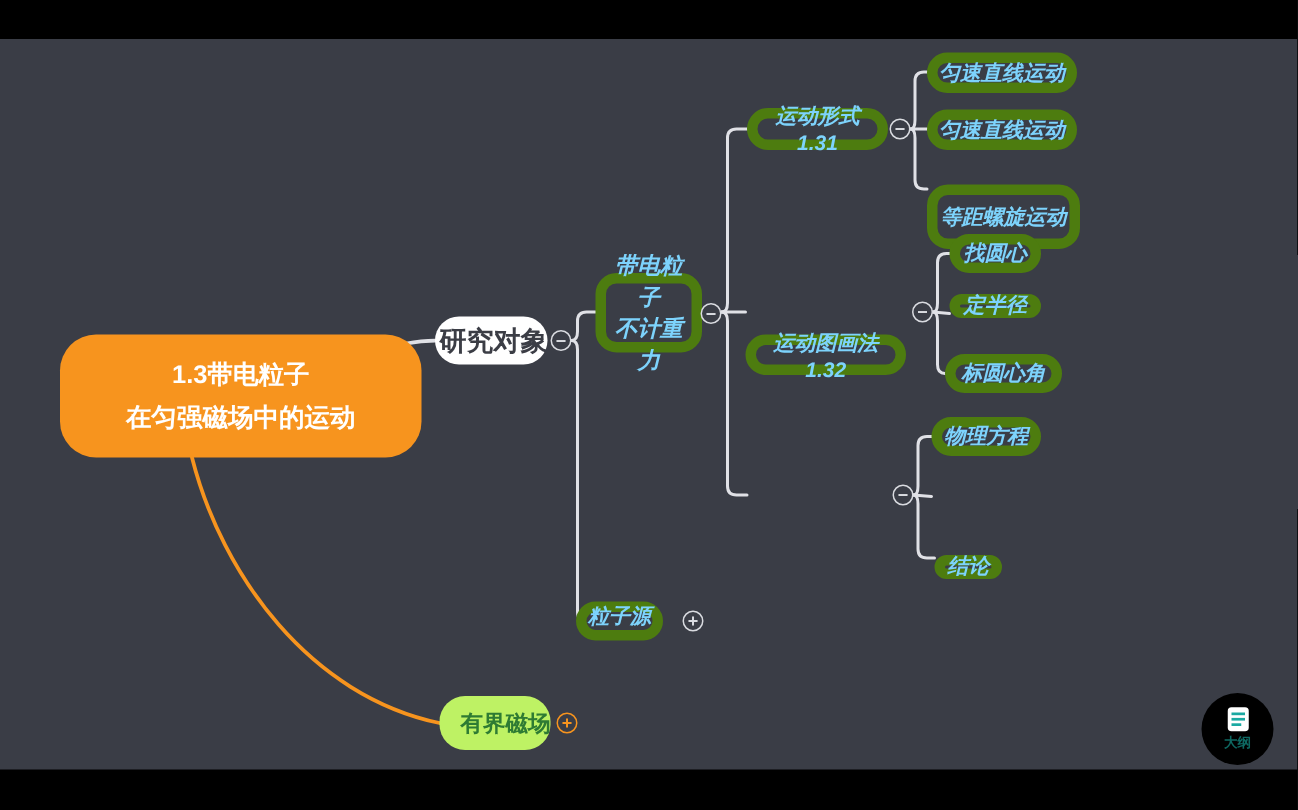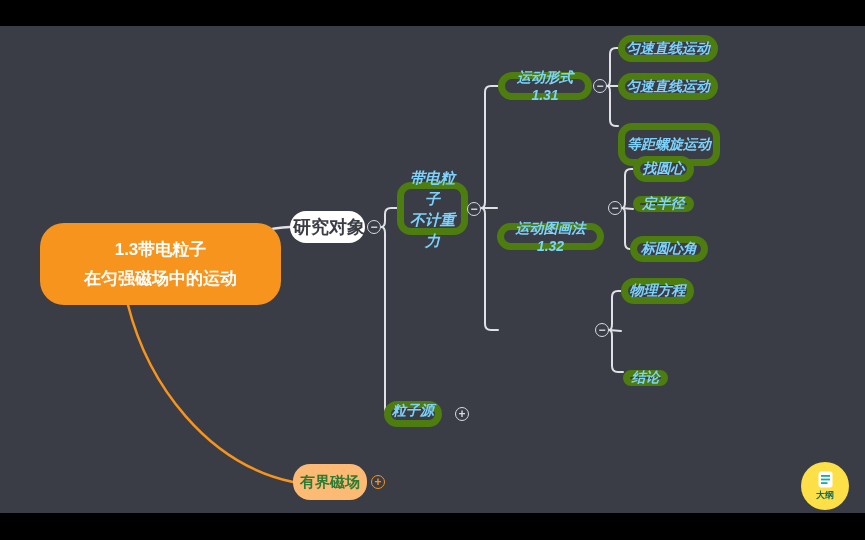--- a/index.html
+++ b/index.html
@@ -21,32 +21,32 @@
   }
   .pill {
     border:7px solid #4d7c0f; border-radius:14px; background:#3a3d46;
     color:#7dd3fc; font-size:14px;font-style:italic;
   }
   .pill.two-line { flex-direction:column; line-height:21px; font-size:15px;justify-content:center; }
   .white-node {
     background:#ffffff; color:#3b3d45; border-radius:16px; font-size:18px;justify-content:flex-end;
   }
   .bounded {
-    background:#fdba74; color:#2e7b33; border-radius:17px; font-size:15px;
+    background:#bef264; color:#2e7b33; border-radius:17px; font-size:15px;justify-content:flex-end;
   }
   .toggle {
     position:absolute; width:14px; height:14px; border-radius:50%;
     border:1.5px solid #d9dbe0; background:#3a3d46; color:#d9dbe0;
     display:flex; align-items:center; justify-content:center;
     font-size:12px; line-height:1; font-weight:bold; cursor:pointer;
   }
   .toggle.orange { border-color:#f7941e; color:#f7941e; background:transparent; }
   .fab {
     position:absolute; left:801px; top:436px; width:48px; height:48px;
-    border-radius:50%; background:#fde047; display:flex; flex-direction:column;
+    border-radius:50%; background:#000000; display:flex; flex-direction:column;
     align-items:center; justify-content:center; gap:1px; cursor:pointer;
   }
   .fab .fab-label { font-size:9px; color:#0e6862; font-weight:bold; }
 </style>
 </head>
 <body>
 
 <div id="stage">
   <div style="position:absolute;left:0;top:0;width:865px;height:26px;background:#000;"></div>
   <div style="position:absolute;left:0;top:513px;width:865px;height:27px;background:#000;"></div>

